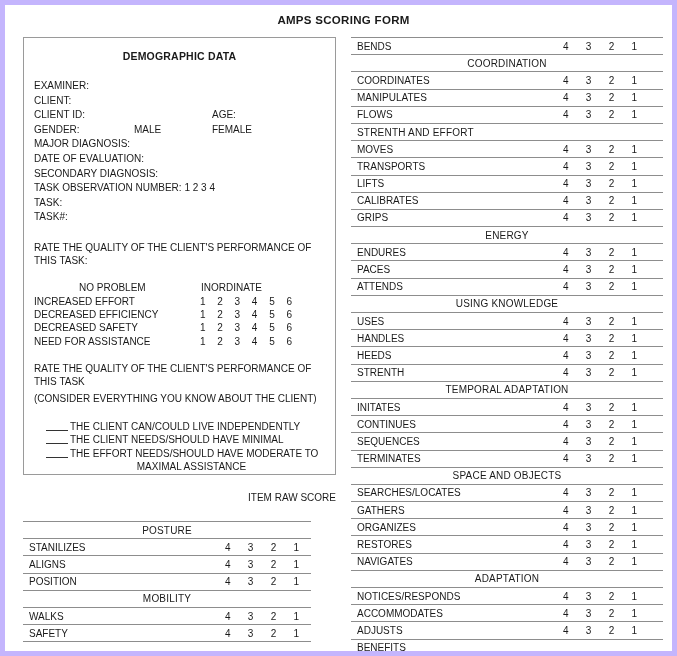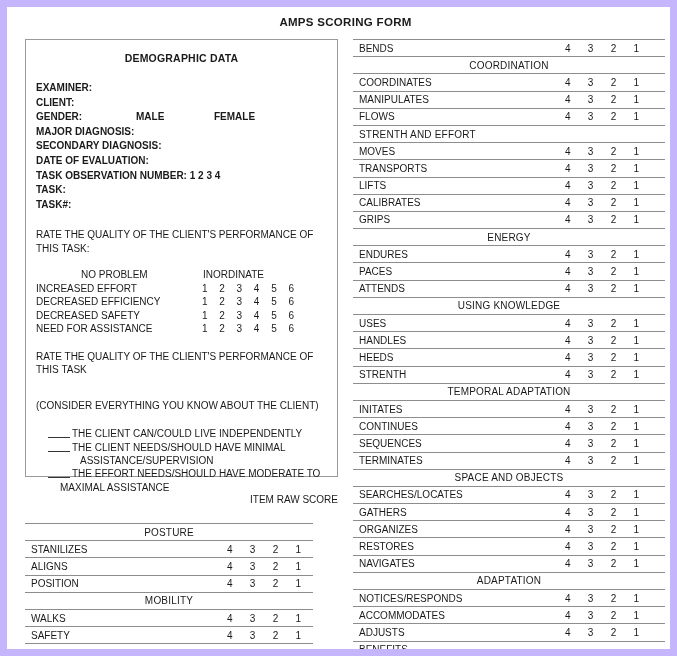--- a/index.html
+++ b/index.html
@@ -10,21 +10,21 @@
   body {
     font-family: "Liberation Sans", sans-serif;
     color: #1a1a1a;
   }
   #page {
     position: relative;
     width: 677px;
     height: 656px;
     box-sizing: border-box;
     background: #ffffff;
-    border: 7px solid #c4b5fd;
+    border: 5px solid #c4b5fd;
     overflow: hidden;
   }
 
   
   .form-title {
     position: absolute;
     left: 0;
     top: 9px;
     width: 677px;
     text-align: center;
@@ -53,21 +53,20 @@
   }
   .demo-fields {
     margin-top: 17px;
     padding-left: 10px;
     font-size: 10px;
     line-height: 14.6px;
   }
   .demo-fields .row {
     position: relative;
     white-space: nowrap;
-    font-weight: bold;
   }
   .demo-fields .col2 {
     position: absolute;
     left: 178px;
     top: 0;
   }
   .demo-fields .col3 {
     position: absolute;
     left: 100px;
     top: 0;
@@ -112,40 +111,40 @@
     display: flex;
     justify-content: space-between;
   }
   .rate-block2 {
     margin-top: 14px;
     padding-left: 10px;
     padding-right: 10px;
     font-size: 10px;
     line-height: 13.3px;
   }
-  .rate-block2 .spaced { margin-top: 23px; }
+  .rate-block2 .spaced { margin-top: 3px; }
 
   .checklist {
     margin-top: 15px;
     padding-left: 22px;
     padding-right: 10px;
     font-size: 10px;
     line-height: 13.3px;
   }
   .checklist .item { position: relative; padding-left: 24px; }
   .checklist .blank {
     position: absolute;
     left: 0;
     top: 0;
     width: 22px;
     border-bottom: 1px solid #333;
     height: 10px;
   }
   .checklist .cont { padding-left: 32px; }
-  .checklist .cont2 { padding-left: 12px; }
+  .checklist .cont2 { padding-left: 12px; text-align: center; }
 
   
   .raw-score-label {
     position: absolute;
     left: 18px;
     top: 487px;
     width: 313px;
     text-align: right;
     font-size: 10px;
   }
@@ -201,24 +200,25 @@
 
 <div id="page">
 
   <div class="form-title">AMPS SCORING FORM</div>
 
   <div class="demo-box">
     <div class="demo-title">DEMOGRAPHIC DATA</div>
     <div class="demo-fields">
         <div class="row"><span>EXAMINER:</span></div>
         <div class="row"><span>CLIENT:</span></div>
+        <div class="row"><span>CLIENT ID:</span><span class="col2">AGE:</span></div>
         <div class="row"><span>GENDER:</span><span class="col3">MALE</span><span class="col2">FEMALE</span></div>
         <div class="row"><span>MAJOR DIAGNOSIS:</span></div>
+        <div class="row"><span>DATE OF EVALUATION:</span></div>
         <div class="row"><span>SECONDARY DIAGNOSIS:</span></div>
-        <div class="row"><span>DATE OF EVALUATION:</span></div>
         <div class="row"><span>TASK OBSERVATION NUMBER: 1  2  3  4</span></div>
         <div class="row"><span>TASK:</span></div>
         <div class="row"><span>TASK#:</span></div>
       </div>
 
     <div class="rate-block">
       <div>RATE THE QUALITY OF THE CLIENT'S PERFORMANCE OF</div>
       <div>THIS TASK:</div>
 
       <div class="rate-scale">
@@ -277,21 +277,20 @@
 
     <div class="rate-block2">
       <div>RATE THE QUALITY OF THE CLIENT'S PERFORMANCE OF</div>
       <div>THIS TASK</div>
       <div class="spaced">(CONSIDER EVERYTHING YOU KNOW ABOUT THE CLIENT)</div>
     </div>
 
     <div class="checklist" id="checklist">
         <div class="item"><span class="blank"></span><span>THE CLIENT CAN/COULD LIVE INDEPENDENTLY</span></div>
         <div class="item"><span class="blank"></span><span>THE CLIENT NEEDS/SHOULD HAVE MINIMAL</span></div>
-        <div class="cont">ASSISTANCE/SUPERVISION</div>
         <div class="item"><span class="blank"></span><span>THE EFFORT NEEDS/SHOULD HAVE MODERATE TO</span></div>
         <div class="cont2">MAXIMAL ASSISTANCE</div>
       </div>
   </div>
 
   <div class="raw-score-label">ITEM RAW SCORE</div>
 
   <div class="score-table" id="left-table">
     <table class="tbl">
         <colgroup>

